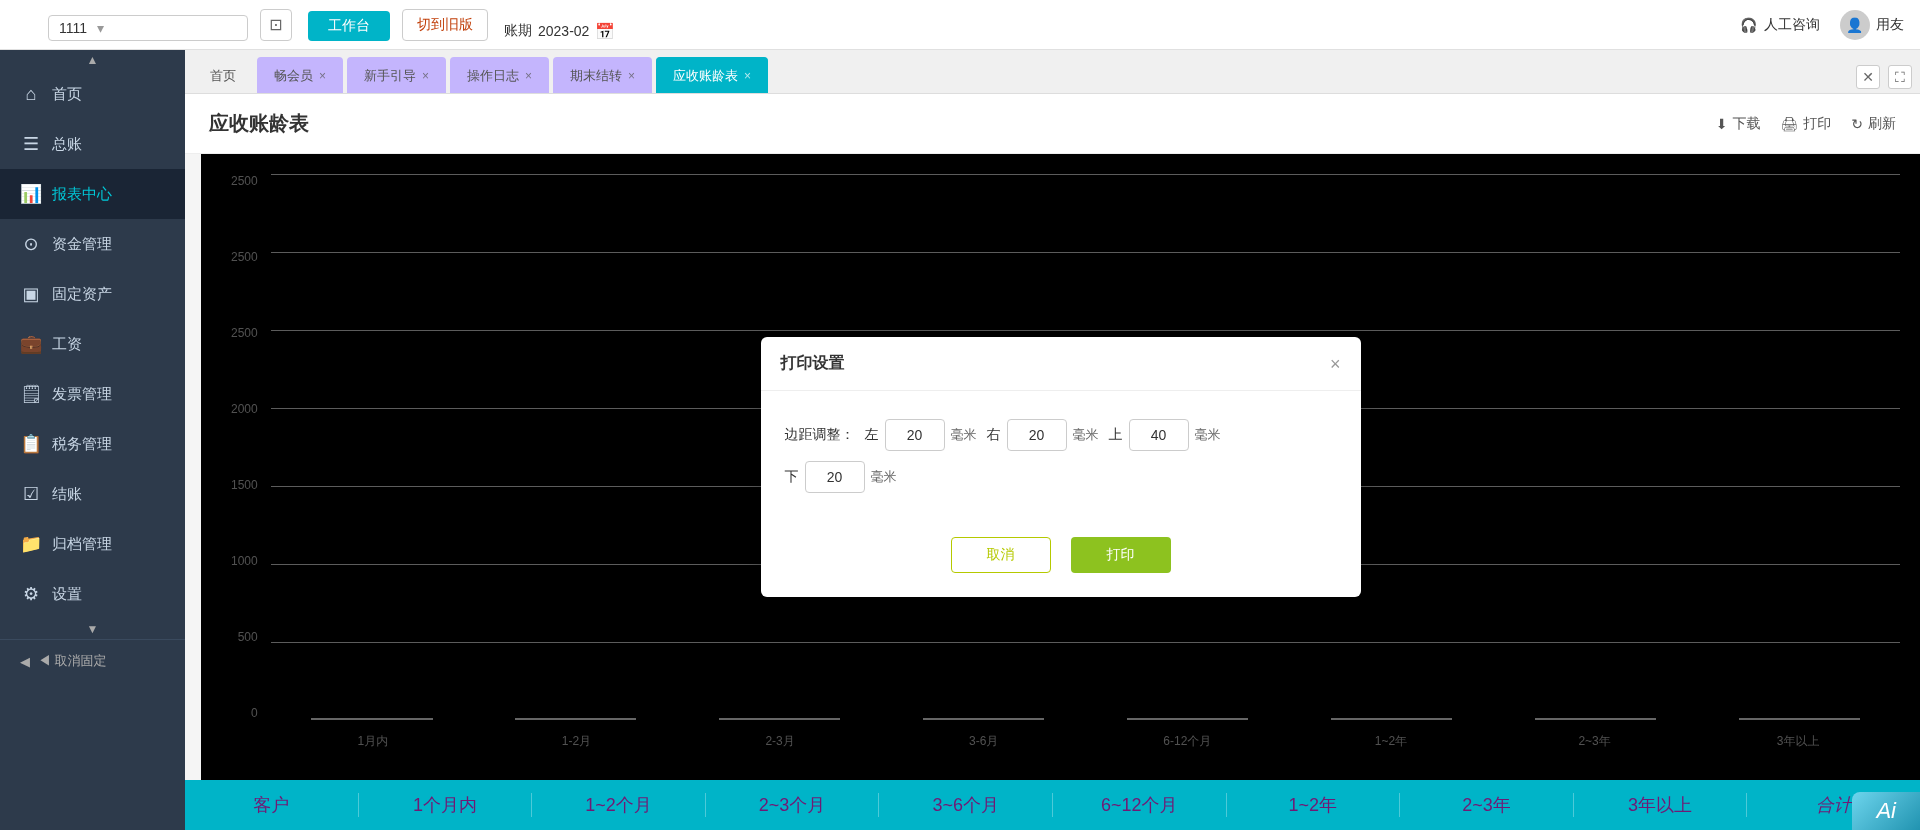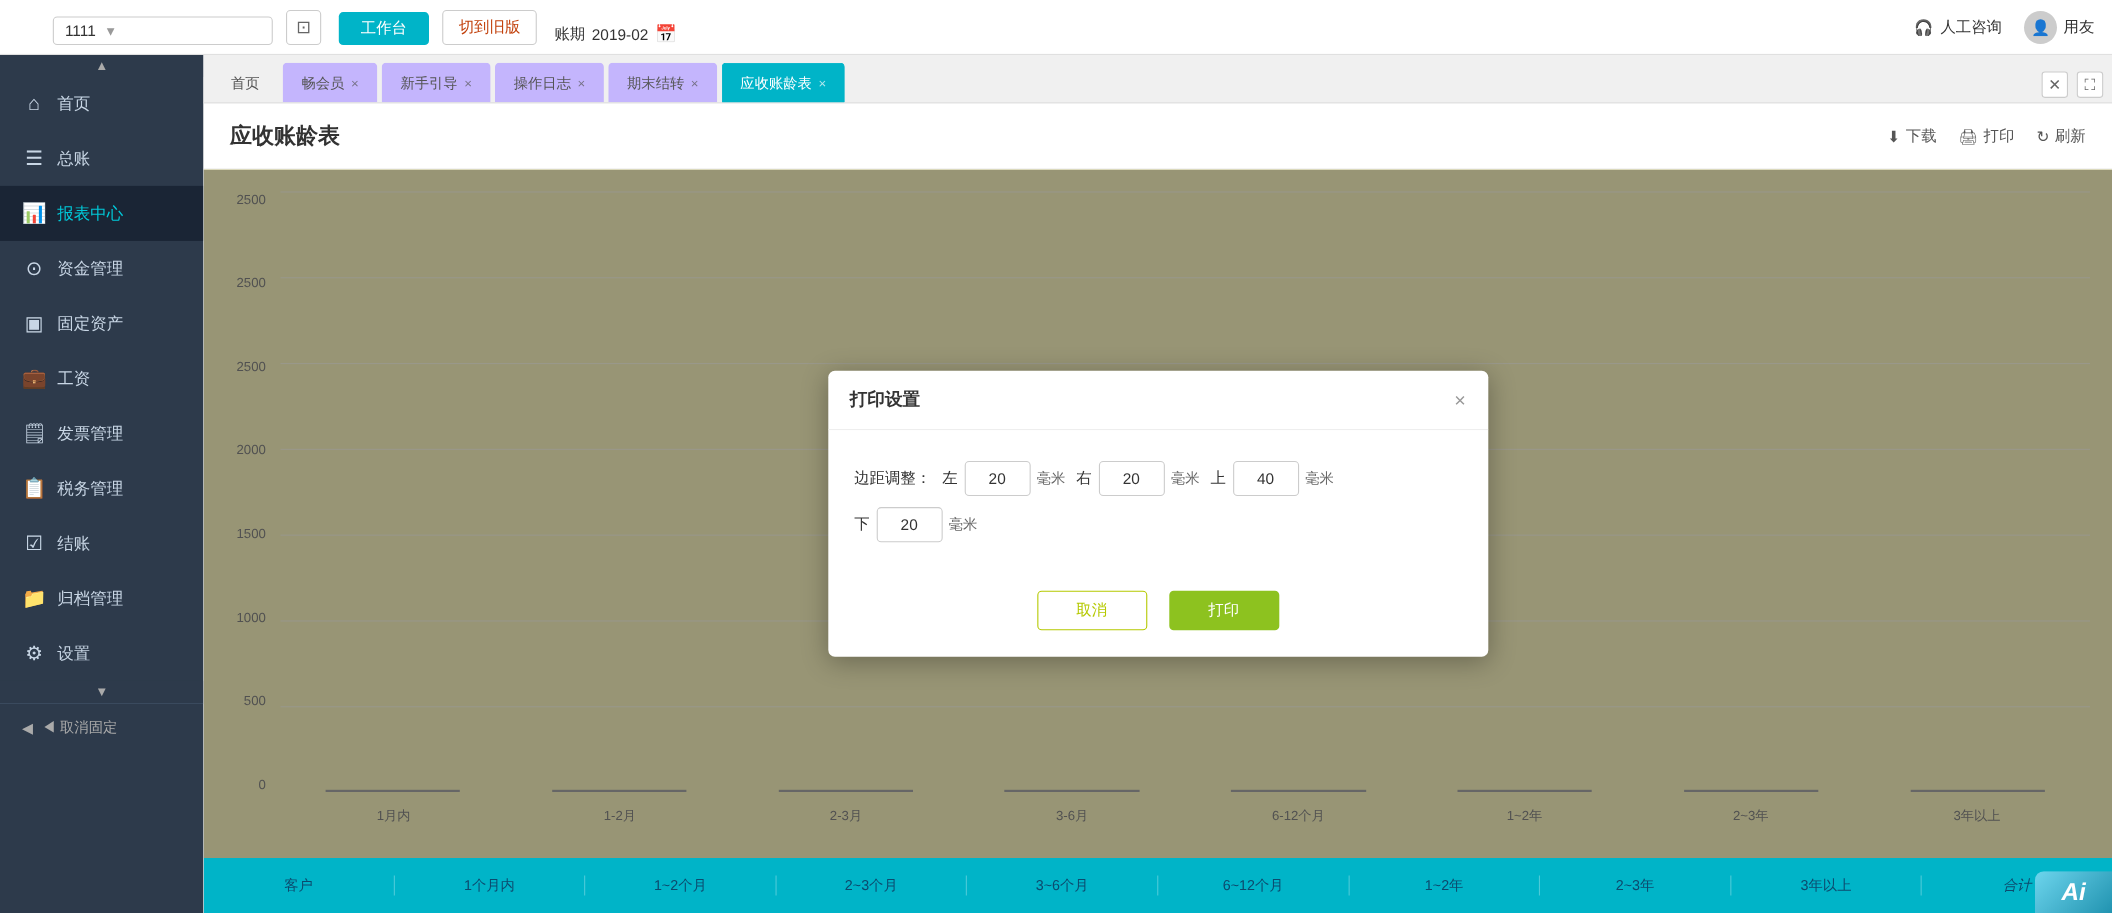--- a/index.html
+++ b/index.html
@@ -289,23 +289,24 @@
       align-items: center;
       gap: 5px;
       color: #555;
       font-size: 14px;
       cursor: pointer;
     }
 
     
     .chart-area {
       flex: 1;
-      background: #fef9c3;
+      background: #000000;
       position: relative;
       overflow: hidden;
+      margin-left: 16px;
     }
 
     
     .chart-y-labels {
       position: absolute;
       left: 30px;
       top: 20px;
       bottom: 60px;
       display: flex;
       flex-direction: column;
@@ -318,22 +319,22 @@
     
     .bottom-table {
       height: 50px;
       background: #00b4c8;
       display: flex;
       align-items: center;
       flex-shrink: 0;
     }
     .bottom-table-cell {
       flex: 1;
-      color: #0c4a6e;
-      font-size: 13px;
+      color: #701a75;
+      font-size: 18px;
       text-align: center;
       padding: 0 8px;
       border-right: 1px solid rgba(255,255,255,0.3);
     }
     .bottom-table-cell:last-child { border-right: none; font-style: italic; }
 
     
     .modal-overlay {
       position: absolute;
       top: 0; left: 0; right: 0; bottom: 0;
@@ -484,42 +485,42 @@
     
     .ai-badge {
       position: fixed;
       bottom: 0;
       right: 0;
       background: linear-gradient(135deg, #6dd5ed, #2193b0);
       color: #fff;
       padding: 6px 24px;
       font-size: 22px;
       font-style: italic;
-      font-weight: bold;
+      font-weight: normal;
       border-radius: 8px 0 0 0;
     }
   </style>
 </head>
 <body>
 
 <div style="display:flex; flex-direction:column; height:830px;">
   <div class="header">
     <div class="header-company">
       <div class="company-selector">
         <span>1111</span>
         <span class="arrow">▾</span>
       </div>
       <div class="copy-icon-btn">
         <span>⊡</span>
       </div>
       <button class="workbench-btn">工作台</button>
       <button class="switch-btn">切到旧版</button>
       <div class="period-info">
         <span>账期</span>
-        <span>2019-02</span>
+        <span>2023-02</span>
         <span class="period-icon">📅</span>
       </div>
     </div>
     <div class="header-right">
       <div class="consult-btn">
         <span>🎧</span>
         <span>人工咨询</span>
       </div>
       <div class="user-btn">
         <div class="user-avatar">

